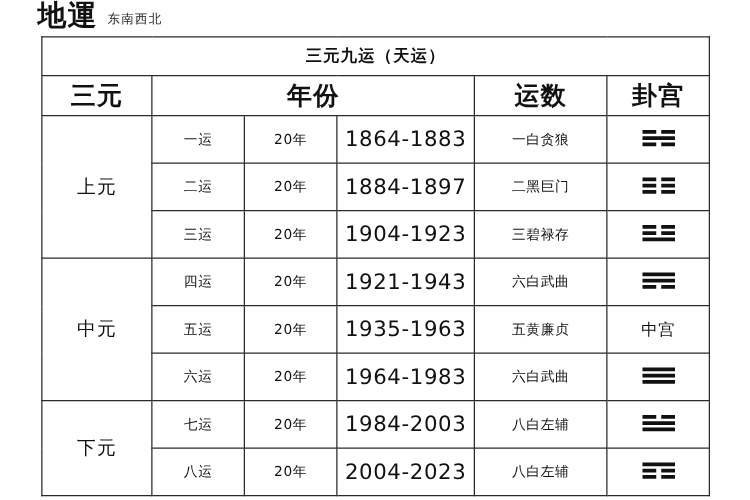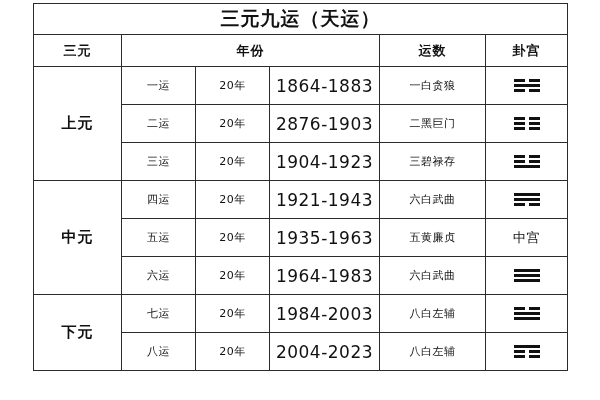--- a/index.html
+++ b/index.html
@@ -53,39 +53,39 @@
   }
   table.main td {
     border: 1px solid #2b2b2b;
     text-align: center;
     vertical-align: middle;
     font-family: "DejaVu Sans", "Liberation Sans", sans-serif;
     color: #111111;
     padding: 0;
   }
   .title-cell {
-    font-size: 19px;
+    font-size: 13px;
     font-weight: bold;
     height: 30px;
     letter-spacing: 1px;
   }
   .head-cell {
-    font-size: 13px;
+    font-size: 20px;
     font-weight: bold;
     height: 31px;
     letter-spacing: 1px;
   }
   .body-cell {
     font-size: 11px;
     height: 37px;
     letter-spacing: 0.5px;
   }
   .yuan-cell {
     font-size: 15px;
-    font-weight: bold;
+    font-weight: normal;
     letter-spacing: 1px;
   }
   .year-cell {
     font-size: 17px;
   }
   .gua-cell {
     font-size: 13px;
   }
   
   .trigram {
@@ -104,20 +104,24 @@
     height: 3px;
   }
   .seg-full { width: 26px; }
   .seg-half { width: 11px; }
 </style>
 </head>
 <body>
 
 <div class="page">
 
+  <div class="header-row">
+    <span class="brand">地運</span>
+    <span class="brand-sub">东南西北</span>
+  </div>
 
   <table class="main">
     <colgroup>
       <col style="width:88px">
       <col style="width:74px">
       <col style="width:74px">
       <col style="width:110px">
       <col style="width:106px">
       <col style="width:82px">
     </colgroup>
@@ -150,21 +154,21 @@
             <span class="tri-line">
                 <span class="seg seg-half"></span>
                 <span class="seg seg-half"></span>
               </span>
           </span>
         </td>
       </tr>
       <tr>
         <td class="body-cell">二运</td>
         <td class="body-cell">20年</td>
-        <td class="body-cell year-cell">2876-1903</td>
+        <td class="body-cell year-cell">1884-1897</td>
         <td class="body-cell">二黑巨门</td>
         <td class="body-cell gua-cell">
           <span class="trigram">
             <span class="tri-line">
                 <span class="seg seg-half"></span>
                 <span class="seg seg-half"></span>
               </span>
             <span class="tri-line">
                 <span class="seg seg-half"></span>
                 <span class="seg seg-half"></span>

